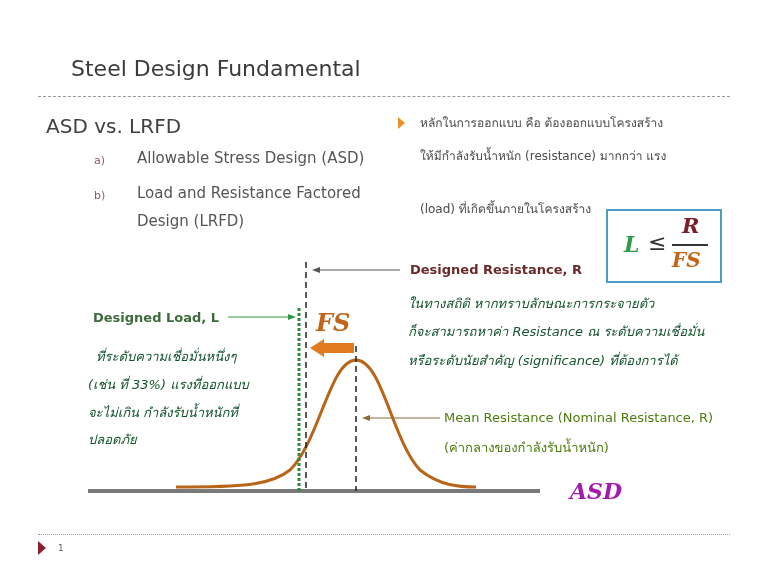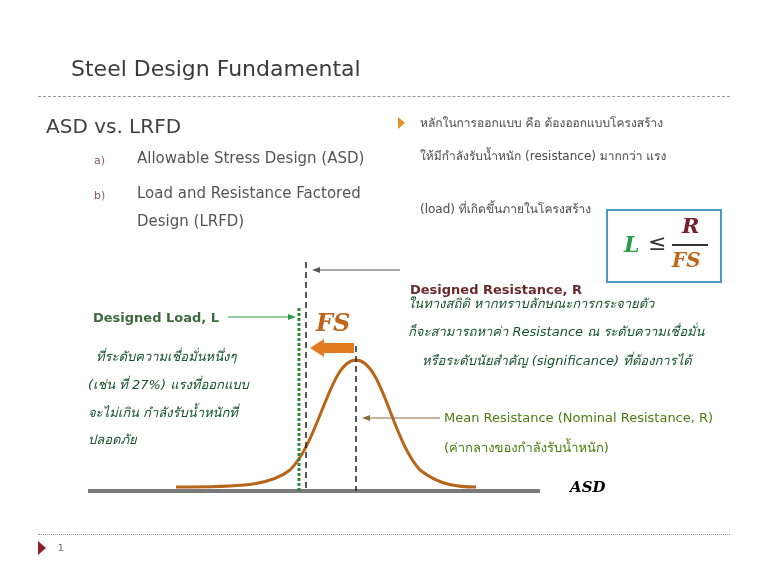--- a/index.html
+++ b/index.html
@@ -10,21 +10,21 @@
   .h2{left:46px;top:114px;font-size:20px;color:#404040;}
   .li-mark{font-size:11px;color:#8a5a6a;}
   .li-text{font-size:15px;color:#555;line-height:26px;}
   .bullet{left:398px;top:117px;width:0;height:0;border-top:6px solid transparent;border-bottom:6px solid transparent;border-left:7px solid #e8902a;}
   .thai{font-size:12px;color:#4a4a4a;line-height:27px;}
   .formula{left:606px;top:209px;width:116px;height:74px;border:2px solid #4a9bc6;box-sizing:border-box;background:#fff;}
   .lbl-res{font-size:13px;font-weight:bold;color:#6b2a2a;}
   .lbl-load{font-size:13px;font-weight:bold;color:#3d6b3d;}
   .gray{color:#14532d;font-size:13px;line-height:26px;font-style:italic;}
   .mean{color:#4d7c0f;font-size:13px;line-height:26px;}
-  .asd{font-family:"DejaVu Serif",serif;font-weight:bold;font-style:italic;font-size:15px;color:#000000;}
+  .asd{font-family:"DejaVu Serif",serif;font-weight:bold;font-style:italic;font-size:22px;color:#a21caf;}
   .fs{font-family:"DejaVu Serif",serif;font-weight:bold;font-style:italic;font-size:24px;color:#c0651a;}
   .pg{font-size:9px;color:#666;}
 </style>
 </head>
 <body>
 
 <div class="abs title">Steel Design Fundamental</div>
 <div class="abs rule" style="top:96px;"></div>
 
 <div class="abs h2">ASD vs. LRFD</div>
@@ -66,30 +66,30 @@
   <line x1="228" y1="317" x2="290" y2="317" stroke="#2e9a4a" stroke-width="1"></line>
   <polygon points="296,317 288,314 288,320" fill="#2e9a4a"></polygon>
 
   <rect x="322" y="343" width="32" height="10" fill="#e07b20"></rect>
   <polygon points="310,348 324,339 324,357" fill="#e07b20"></polygon>
 
   <line x1="440" y1="418" x2="366" y2="418" stroke="#8a6a3a" stroke-width="1"></line>
   <polygon points="362,418 370,415 370,421" fill="#8a6a3a"></polygon>
 </svg>
 
-<div class="abs lbl-res" style="left:410px;top:262px;margin-top:20px;">Designed  Resistance, R</div>
+<div class="abs lbl-res" style="left:410px;top:262px;">Designed  Resistance, R</div>
 <div class="abs lbl-load" style="left:93px;top:310px;">Designed  Load, L</div>
 <div class="abs fs" style="left:316px;top:308px;">FS</div>
 
 <div class="abs gray" style="left:408px;top:291px;">ในทางสถิติ หากทราบลักษณะการกระจายตัว</div>
 <div class="abs gray" style="left:408px;top:319px;">ก็จะสามารถหาค่า  Resistance ณ ระดับความเชื่อมั่น</div>
-<div class="abs gray" style="left:422px;top:348px;text-align:right;">หรือระดับนัยสำคัญ  (significance) ที่ต้องการได้</div>
+<div class="abs gray" style="left:408px;top:348px;text-align:right;">หรือระดับนัยสำคัญ  (significance) ที่ต้องการได้</div>
 
 <div class="abs gray" style="left:96px;top:344px;">ที่ระดับความเชื่อมั่นหนึ่งๆ</div>
-<div class="abs gray" style="left:88px;top:372px;">(เช่น ที่ 27%) แรงที่ออกแบบ</div>
+<div class="abs gray" style="left:88px;top:372px;">(เช่น ที่ 33%) แรงที่ออกแบบ</div>
 <div class="abs gray" style="left:88px;top:400px;">จะไม่เกิน กำลังรับน้ำหนักที่</div>
 <div class="abs gray" style="left:88px;top:427px;">ปลอดภัย</div>
 
 <div class="abs mean" style="left:444px;top:405px;">Mean Resistance (Nominal Resistance, R)</div>
 <div class="abs mean" style="left:444px;top:435px;">(ค่ากลางของกำลังรับน้ำหนัก)</div>
 
 <div class="abs asd" style="left:570px;top:478px;">ASD</div>
 
 <div class="abs rule" style="top:534px;border-top:1px dotted #9a9a9a;"></div>
 <div class="abs" style="left:38px;top:541px;width:0;height:0;border-top:7px solid transparent;border-bottom:7px solid transparent;border-left:8px solid #8a1f2a;"></div>

